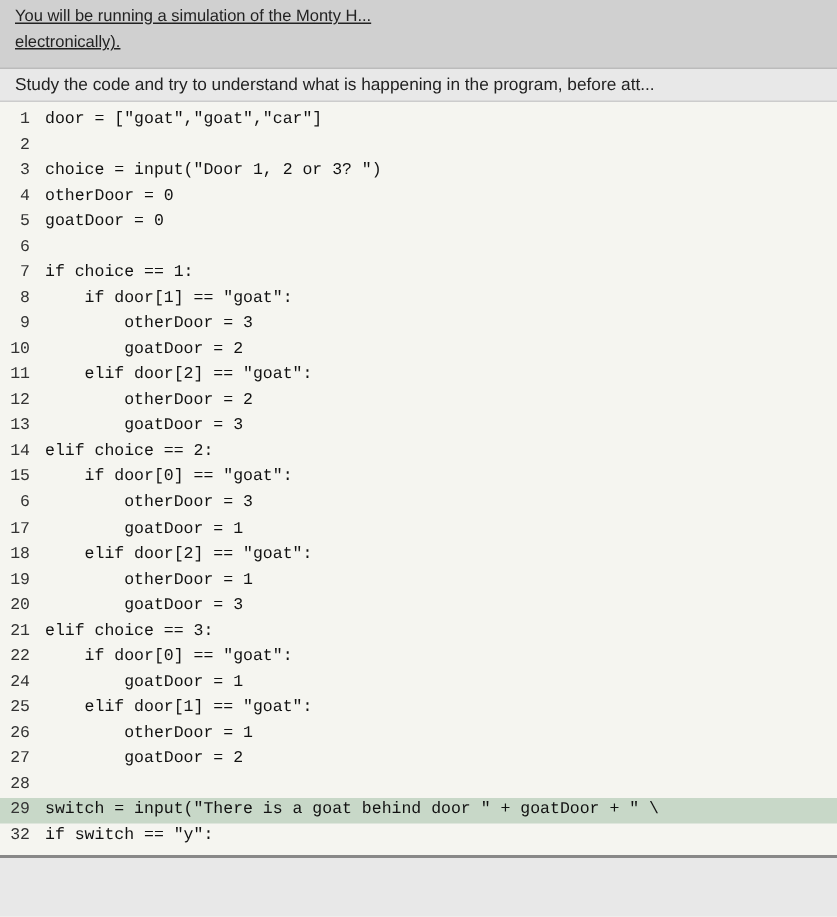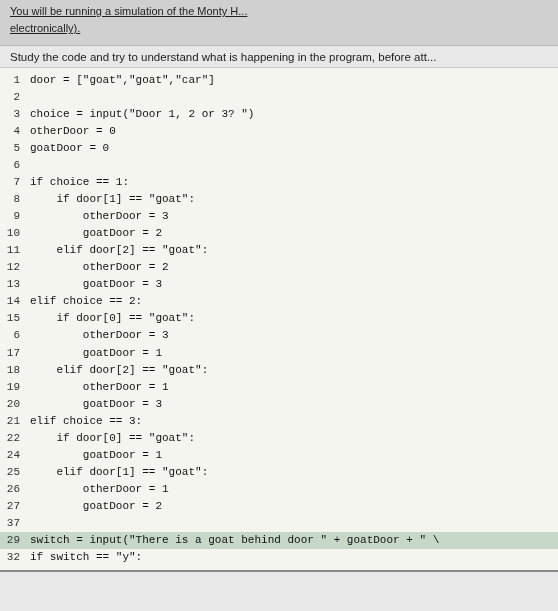--- a/index.html
+++ b/index.html
@@ -184,21 +184,21 @@
         </tr>
         <tr>
           <td class="line-num">26</td>
           <td class="line-code">        otherDoor = 1</td>
         </tr>
         <tr>
           <td class="line-num">27</td>
           <td class="line-code">        goatDoor = 2</td>
         </tr>
         <tr>
-          <td class="line-num">37</td>
+          <td class="line-num">28</td>
           <td class="line-code"></td>
         </tr>
         <tr class="highlighted">
           <td class="line-num">29</td>
           <td class="line-code">switch = input("There is a goat behind door " + goatDoor + " \</td>
         </tr>
         <tr>
           <td class="line-num">32</td>
           <td class="line-code">if switch == "y":</td>
         </tr>

